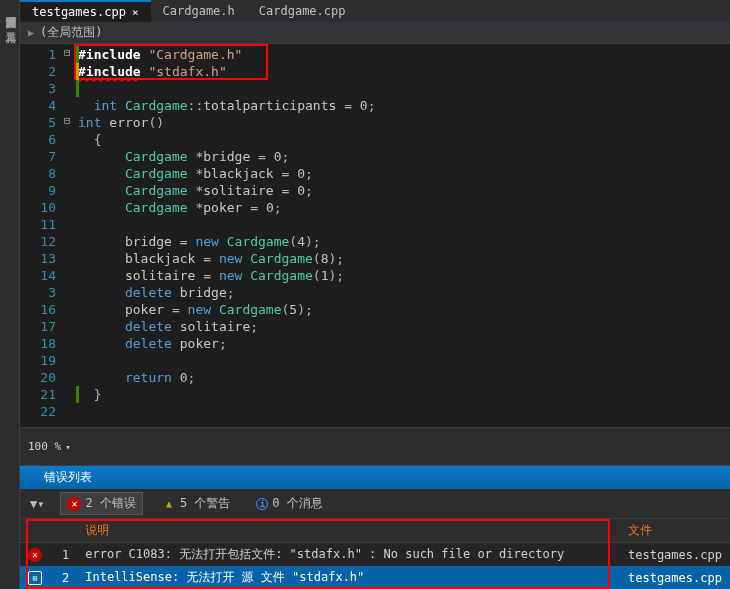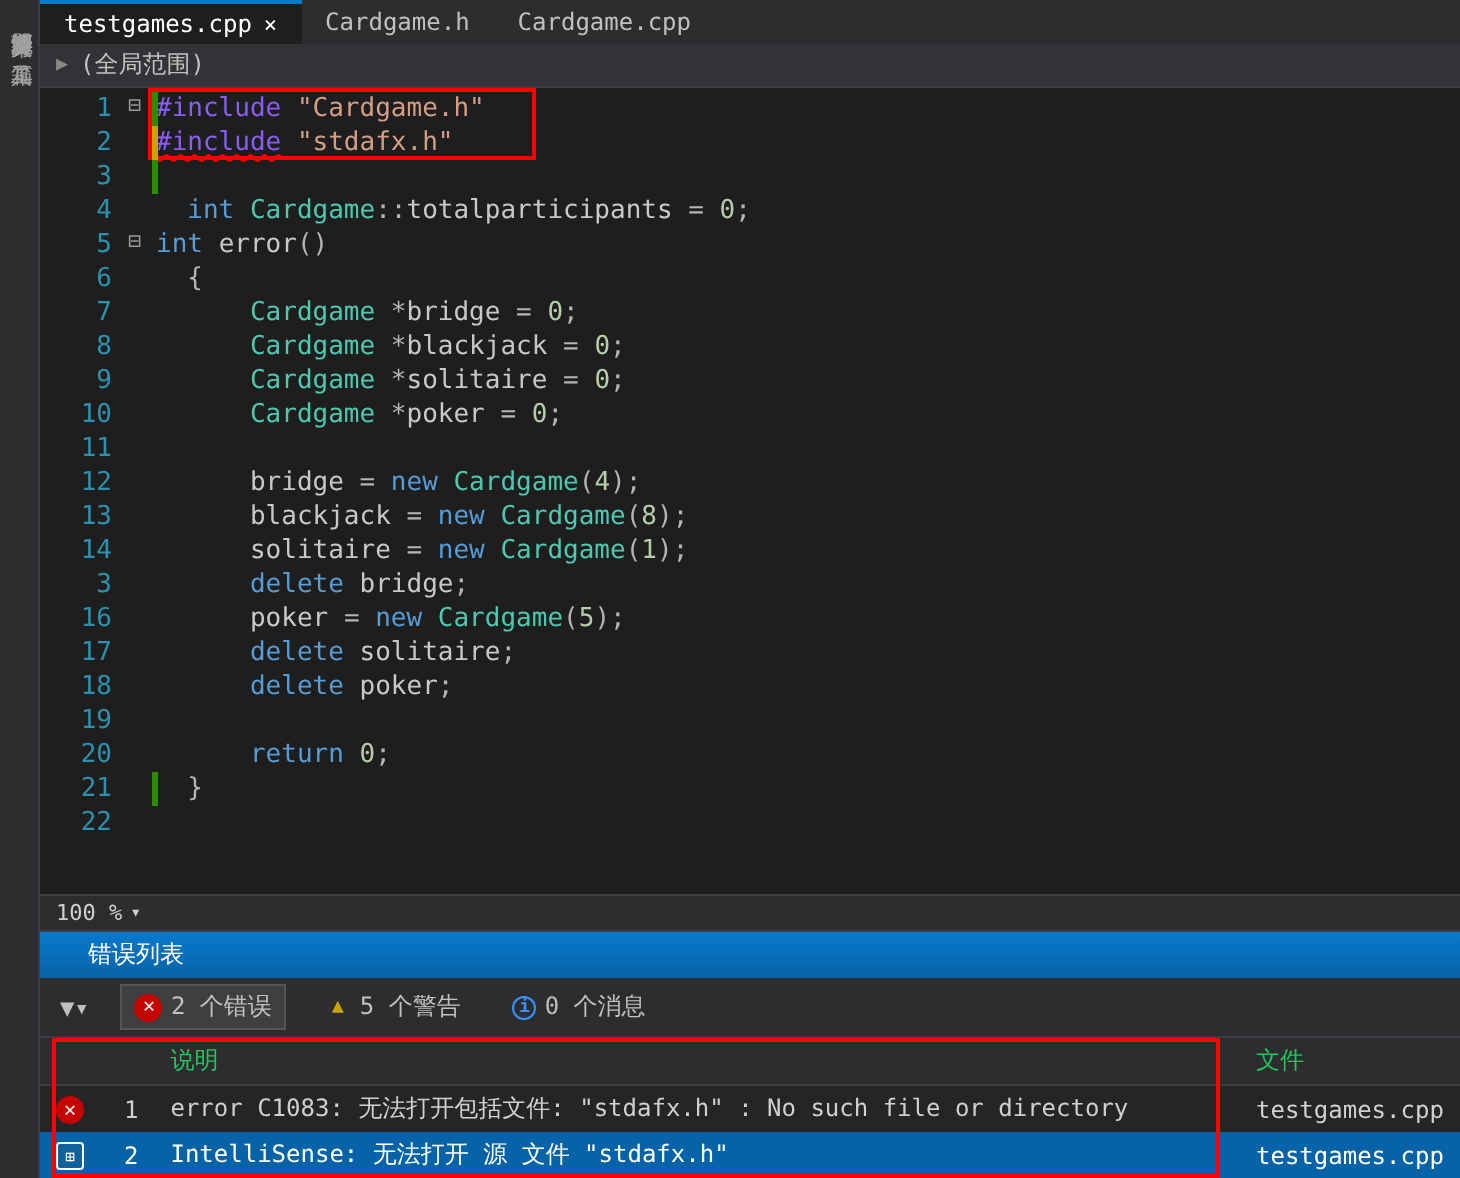--- a/index.html
+++ b/index.html
@@ -28,39 +28,39 @@
 .green { background:#2e8b00; }
 .yellow { background:#c9a300; }
 
 .redbox { position:absolute; border:2px solid #ff0000; pointer-events:none; }
 
 .kw { color: #569cd6; }
 .type { color: #4ec9b0; }
 .str { color: #d69d85; }
 .num { color: #b5cea8; }
 .op { color: #b4b4b4; }
-.pre { color: #8b5cf6; }
+.pre { color: #ffffff; font-weight: bold; }
 .ident { color: #c8c8c8; }
 .squiggle { text-decoration: underline wavy #ff0000; text-decoration-skip-ink: none; }
 
-.zoom-bar { background:#2d2d30; color:#d0d0d0; font-size:11px; padding:2px 8px; border-top:1px solid #3e3e42; display:flex; align-items:center; gap:4px;}
+.zoom-bar { background:#2d2d30; color:#d0d0d0; font-size:11px; padding:12px 8px; border-top:1px solid #3e3e42; display:flex; align-items:center; gap:4px;}
 
 .error-panel { background:#252526; border-top:1px solid #3e3e42; }
 .error-title { background: linear-gradient(#0979cc,#0763a7); color:#fff; font-size:12px; padding:3px 24px; }
 .error-filters { display:flex; align-items:center; gap:12px; background:#2d2d30; padding:3px 6px; border-bottom:1px solid #3e3e42; font-size:12px;}
 .filter-btn { display:flex; align-items:center; gap:4px; padding:2px 6px; border:1px solid transparent; color:#c0c0c0; cursor:pointer;}
 .filter-btn.active { border:1px solid #555; background:#3f3f41; }
 .filter-icon { width:14px;height:14px; display:inline-flex; align-items:center; justify-content:center; border-radius:50%; font-size:10px; font-weight:bold;}
 .err-ico { background:#c50500; color:#fff;}
 .warn-ico { color:#c9a300; }
 .info-ico { color:#3794ff; border:1px solid #3794ff; width:12px;height:12px; font-size:9px;}
 .funnel { color:#c0c0c0; font-size:12px; padding:0 4px;}
 
 .error-table { width:100%; border-collapse:collapse; font-size:12px; }
-.error-table th { text-align:left; padding:3px 8px; color:#22c55e; font-weight:normal; border-bottom:1px solid #3e3e42; background:#2d2d30;}
+.error-table th { text-align:left; padding:3px 8px; color:#f97316; font-weight:normal; border-bottom:1px solid #3e3e42; background:#2d2d30;}
 .error-table td { padding:3px 8px; color:#d0d0d0; }
 .error-table tr.selected { background:#0763a7; color:#fff; }
 .error-table tr.selected td { color:#fff; }
 .row-ico { display:inline-flex; width:14px;height:14px; align-items:center; justify-content:center; margin-right:4px;}
 .intelli-ico { background:#0e639c; border:1px solid #fff; border-radius:2px; font-size:8px; color:#fff;}
 
 .redbox2 { position:relative; }
 .redbox2::before { content:""; position:absolute; left:6px; right:120px; top:0; bottom:0; border:2px solid #ff0000; pointer-events:none;}
 </style>
 </head>

